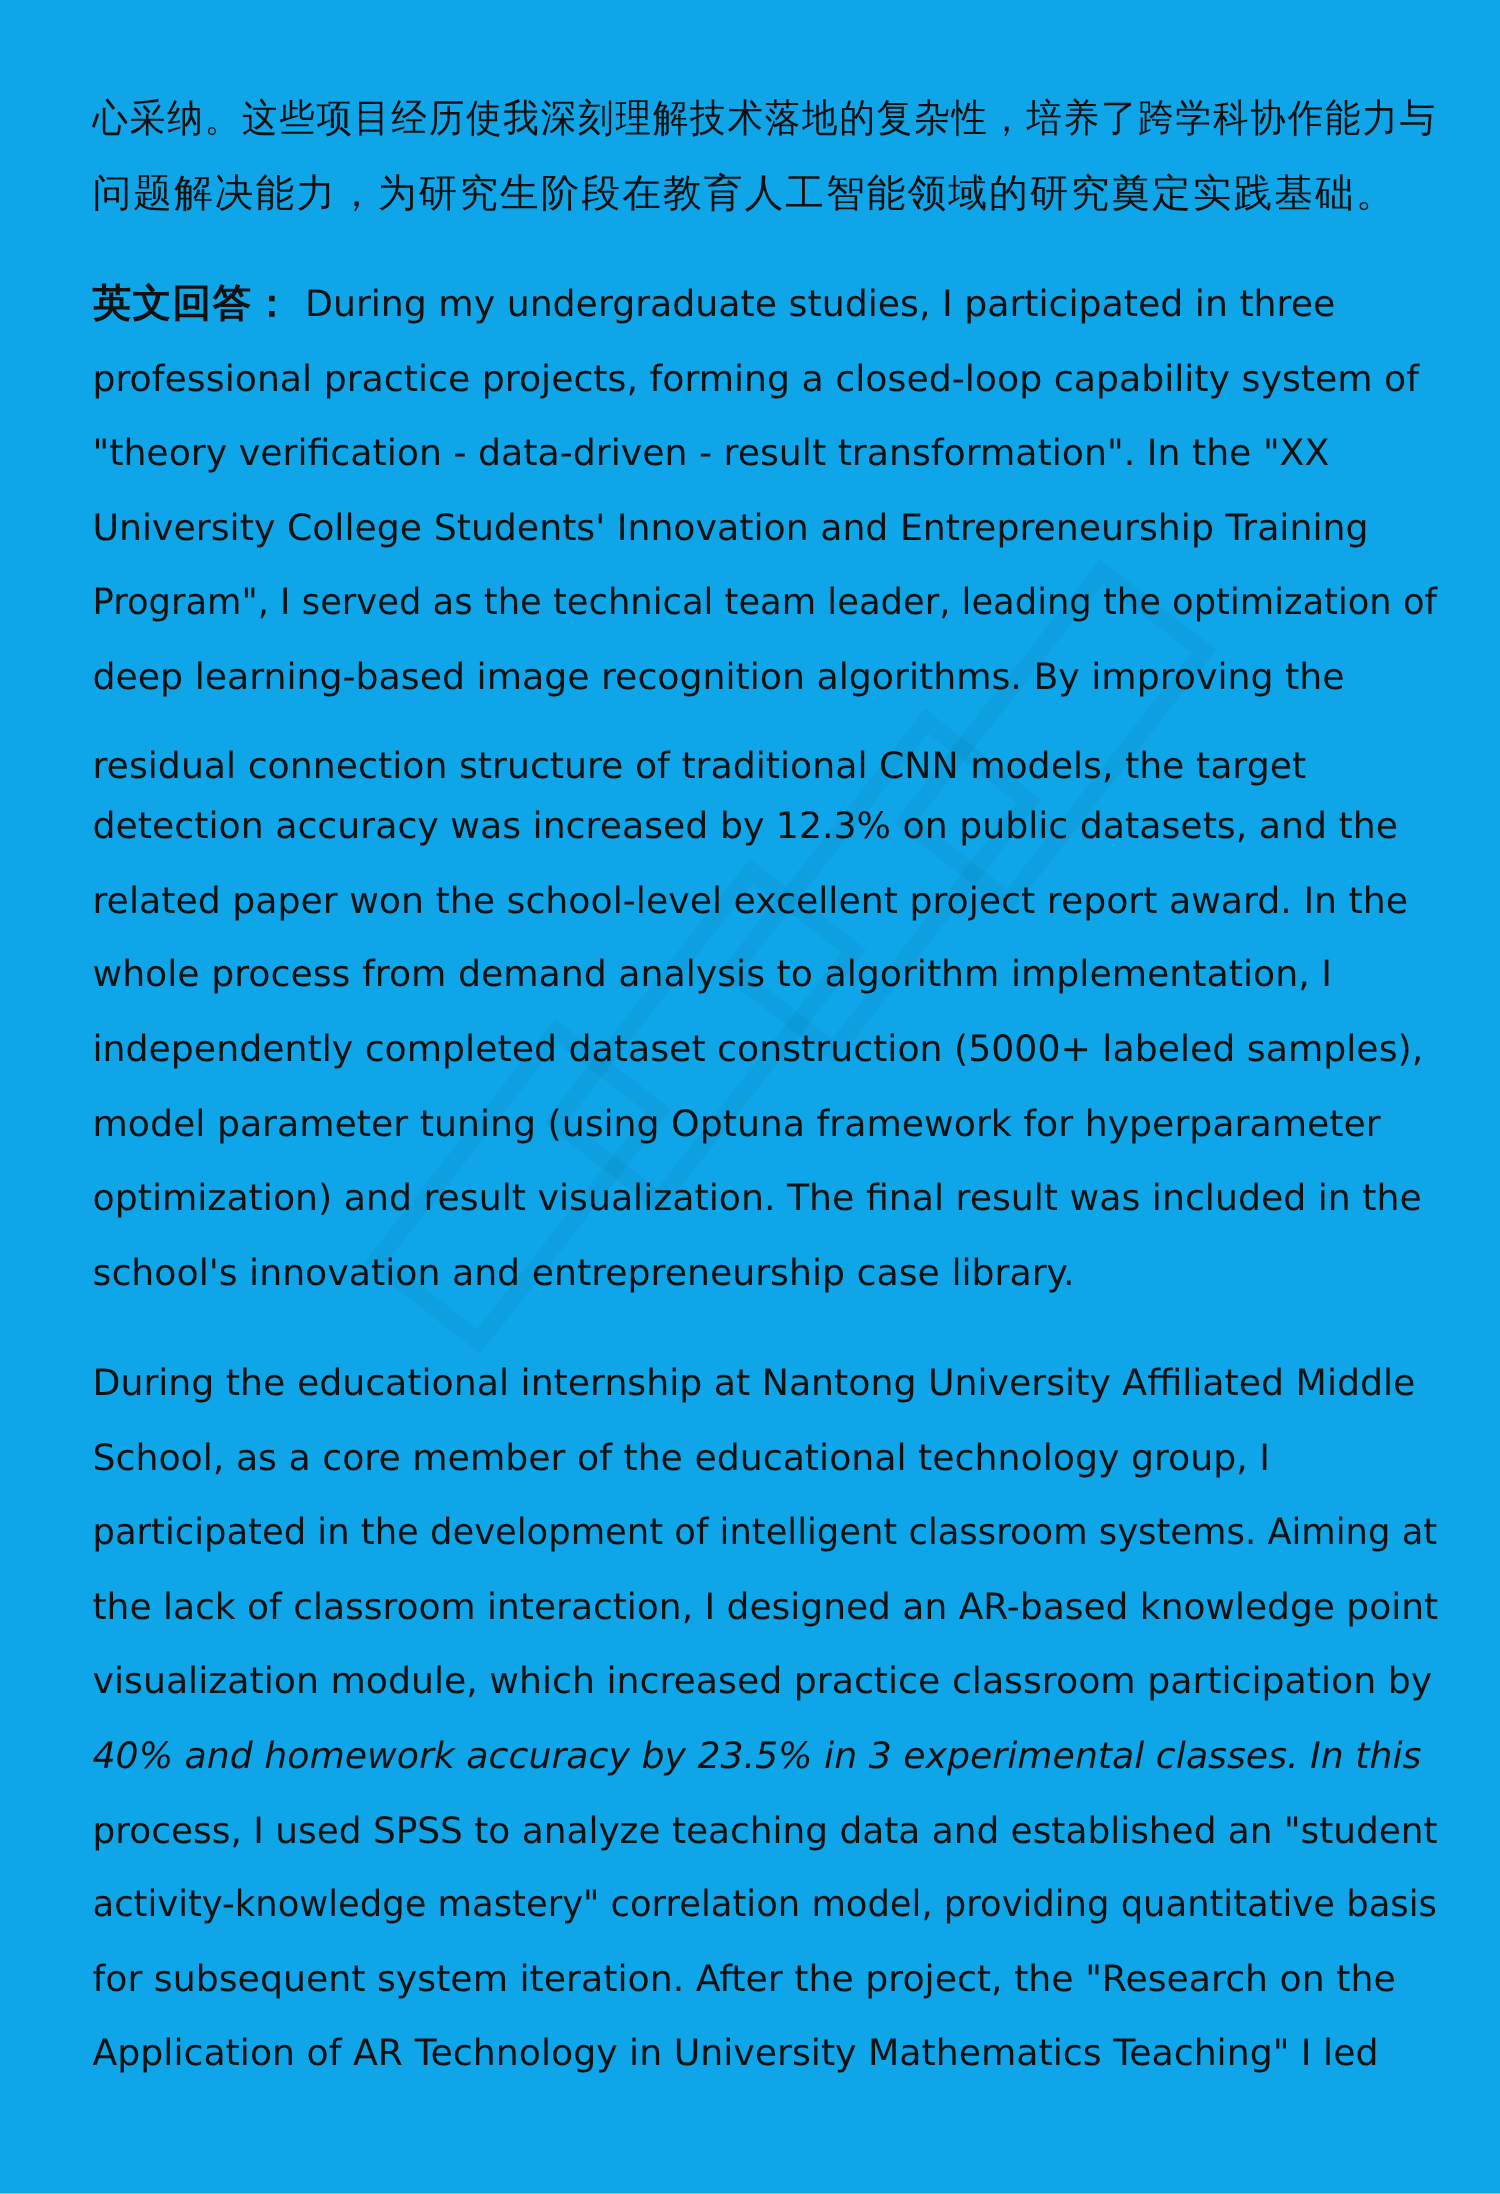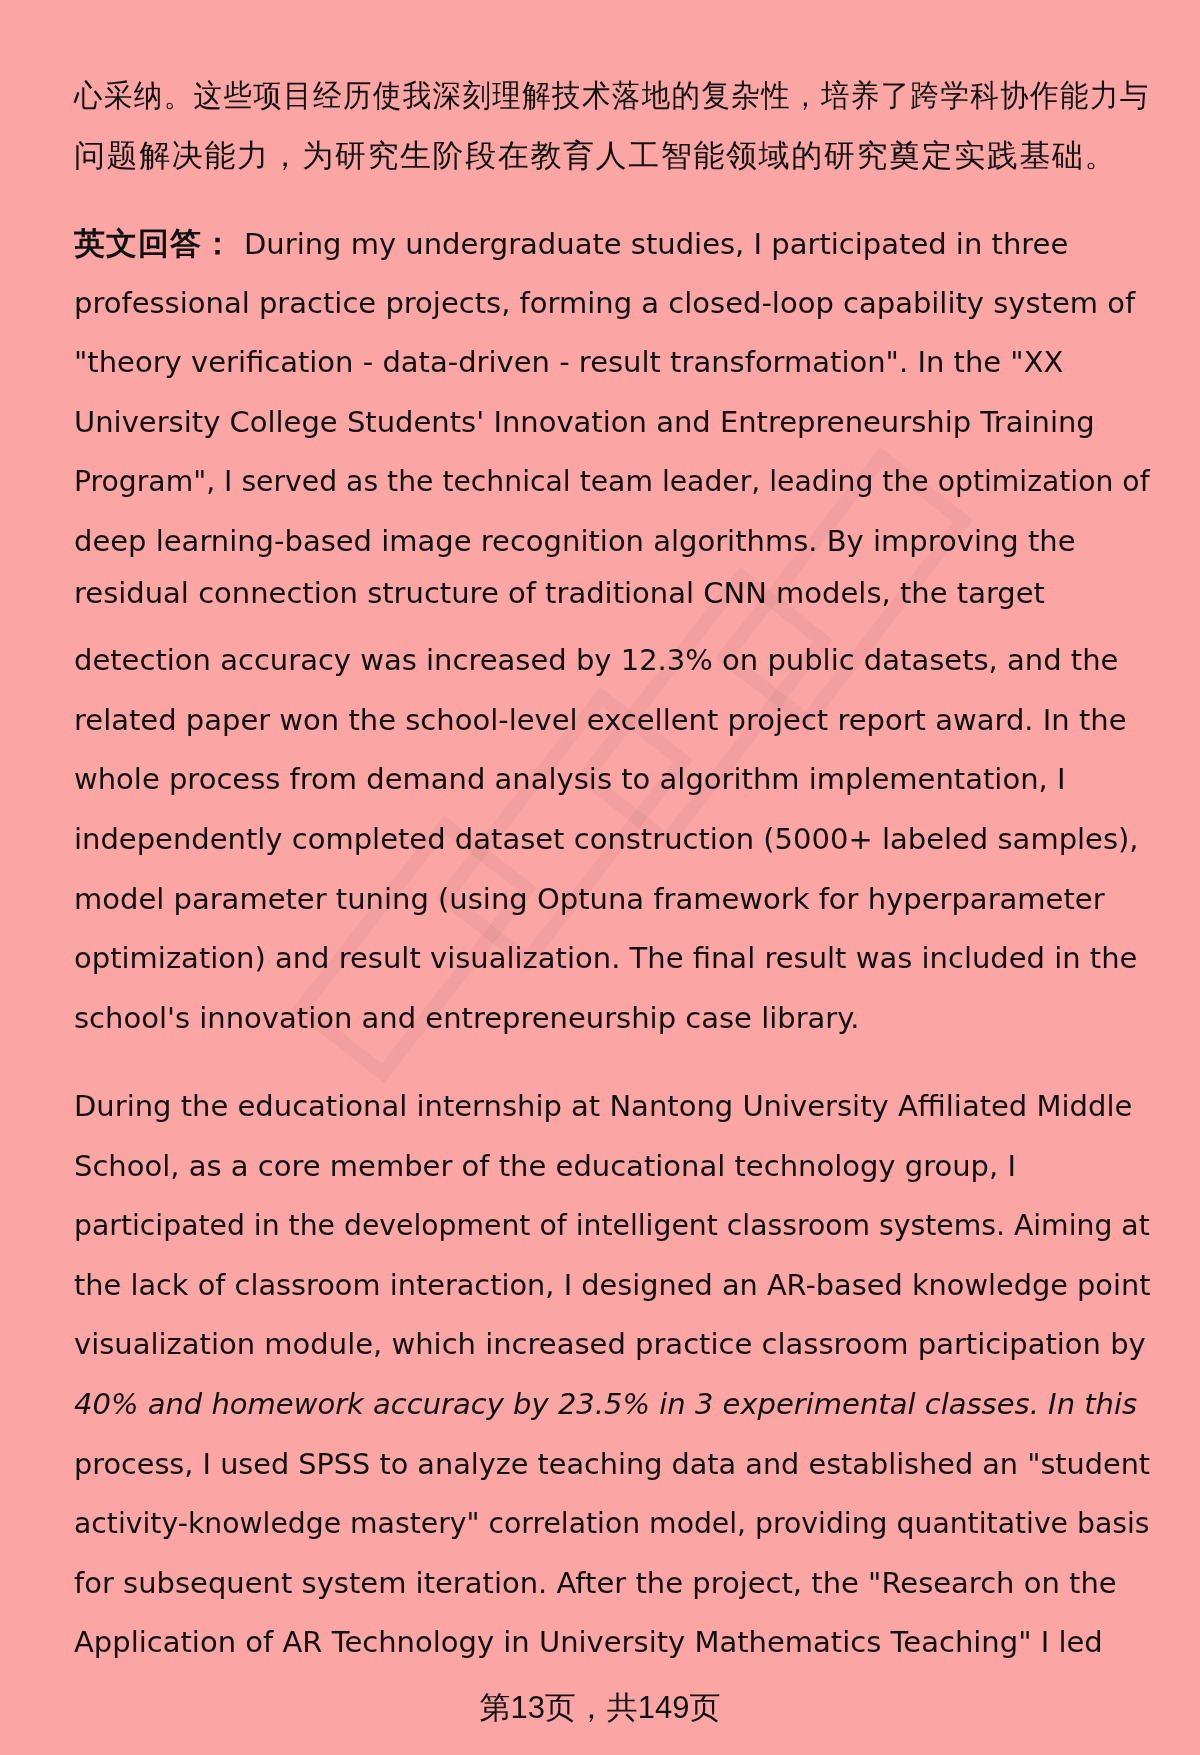--- a/index.html
+++ b/index.html
@@ -1,18 +1,18 @@
 <!DOCTYPE html>
 <html><head>
 <meta charset="utf-8">
 <style>
   html, body { margin:0; padding:0; background:#ffffff; }
   body { width:1200px; height:1755px; position:relative; overflow:hidden;
          font-family:"DejaVu Sans", "Liberation Sans", sans-serif; color:#111111; }
-  .page { position:absolute; left:0; top:0; width:1200px; height:1755px; background:#fca5a5; }
+  .page { position:absolute; left:0; top:0; width:1200px; height:1755px; background:#0ea5e9; }
   .line { position:absolute; left:74px; white-space:nowrap; font-size:29px; line-height:36px; height:36px; letter-spacing:0; }
   .cn { font-size:31px; letter-spacing:1.6px; }
   .footer { position:absolute; left:0; width:1200px; top:1690px; text-align:center;
             font-family:"Liberation Sans", "DejaVu Sans", sans-serif; font-size:31px; line-height:36px; color:#111; }
   .watermark { position:absolute; left:230px; top:470px; width:820px; height:760px; pointer-events:none; }
   .wm-shape { position:absolute; border:14px solid rgba(0,0,0,0.035); transform:rotate(-52deg); border-radius:2px; }
 </style>
 </head>
 <body>
 
@@ -30,21 +30,21 @@
         <div class="line cn" style="top: 77px; transform-origin: left top; transform: scaleX(0.916525);">心采纳。这些项目经历使我深刻理解技术落地的复杂性，培养了跨学科协作能力与</div>
         <div class="line cn" style="top: 136.6px;">问题解决能力，为研究生阶段在教育人工智能领域的研究奠定实践基础。</div>
       </div>
       <div>
         <div class="line" style="top: 225px;"><span style="font-size: 31px; letter-spacing: 1px; margin-right: 10px; font-weight: bold;">英文回答：</span><span>During my undergraduate studies, I participated in three</span></div>
         <div class="line" style="top: 284.6px;">professional practice projects, forming a closed-loop capability system of</div>
         <div class="line" style="top: 344.2px;">"theory verification - data-driven - result transformation". In the "XX</div>
         <div class="line" style="top: 403.8px;">University College Students' Innovation and Entrepreneurship Training</div>
         <div class="line" style="top: 463.4px; transform-origin: left top; transform: scaleX(0.973756);">Program", I served as the technical team leader, leading the optimization of</div>
         <div class="line" style="top: 523px;">deep learning-based image recognition algorithms. By improving the</div>
-        <div class="line" style="top: 575px;">residual connection structure of traditional CNN models, the target</div>
+        <div class="line" style="top: 594px;">residual connection structure of traditional CNN models, the target</div>
         <div class="line" style="top: 642.2px;">detection accuracy was increased by 12.3% on public datasets, and the</div>
         <div class="line" style="top: 701.8px;">related paper won the school-level excellent project report award. In the</div>
         <div class="line" style="top: 761.4px;">whole process from demand analysis to algorithm implementation, I</div>
         <div class="line" style="top: 821px;">independently completed dataset construction (5000+ labeled samples),</div>
         <div class="line" style="top: 880.6px;">model parameter tuning (using Optuna framework for hyperparameter</div>
         <div class="line" style="top: 940.2px;">optimization) and result visualization. The final result was included in the</div>
         <div class="line" style="top: 999.8px;">school's innovation and entrepreneurship case library.</div>
       </div>
       <div>
         <div class="line" style="top: 1088px;">During the educational internship at Nantong University Affiliated Middle</div>
@@ -53,14 +53,13 @@
         <div class="line" style="top: 1266.8px; transform-origin: left top; transform: scaleX(0.99262);">the lack of classroom interaction, I designed an AR-based knowledge point</div>
         <div class="line" style="top: 1326.4px;">visualization module, which increased practice classroom participation by</div>
         <div class="line" style="top: 1386px; font-style: italic;">40% and homework accuracy by 23.5% in 3 experimental classes. In this</div>
         <div class="line" style="top: 1445.6px; transform-origin: left top; transform: scaleX(0.98988);">process, I used SPSS to analyze teaching data and established an "student</div>
         <div class="line" style="top: 1505.2px; transform-origin: left top; transform: scaleX(0.974638);">activity-knowledge mastery" correlation model, providing quantitative basis</div>
         <div class="line" style="top: 1564.8px;">for subsequent system iteration. After the project, the "Research on the</div>
         <div class="line" style="top: 1624.4px;">Application of AR Technology in University Mathematics Teaching" I led</div>
       </div>
     </div>
 
-  <div class="footer">第13页，共149页</div>
 </div>
 
 </body></html>

